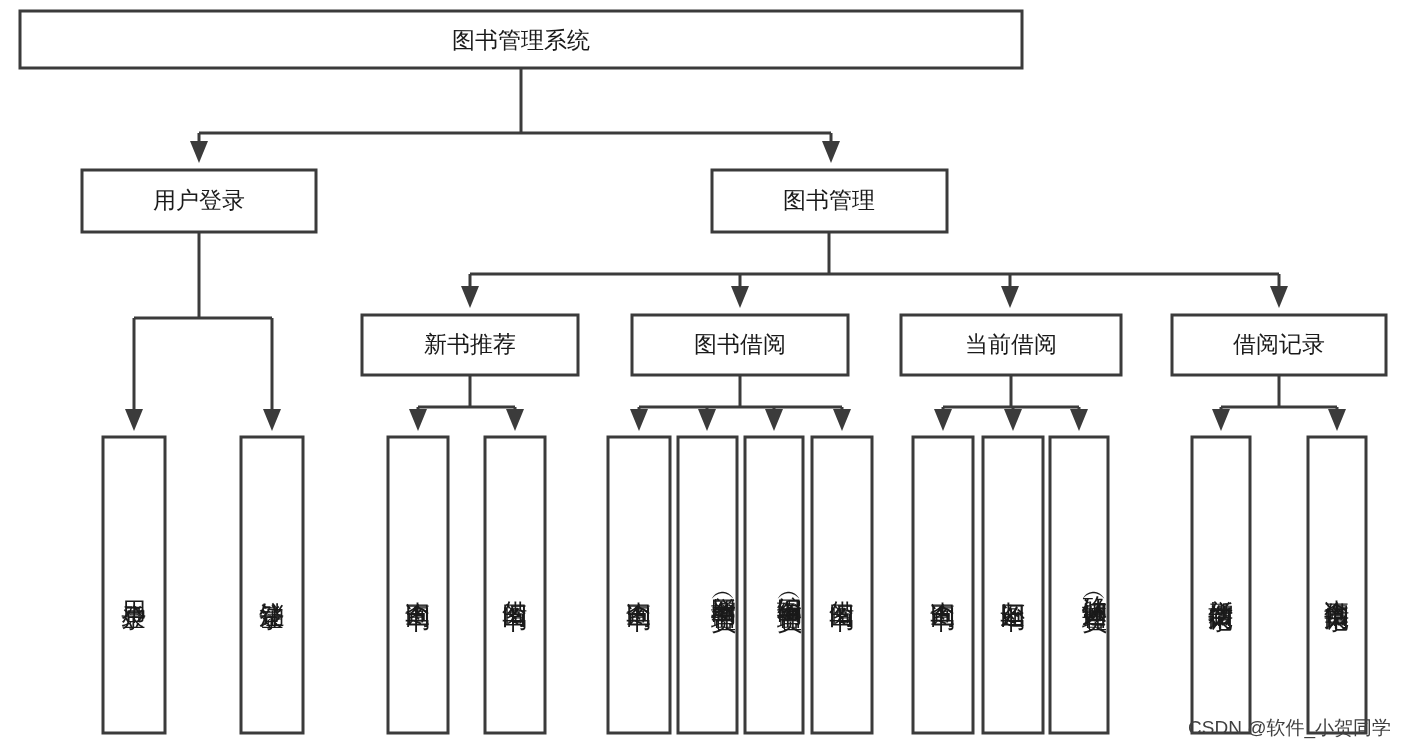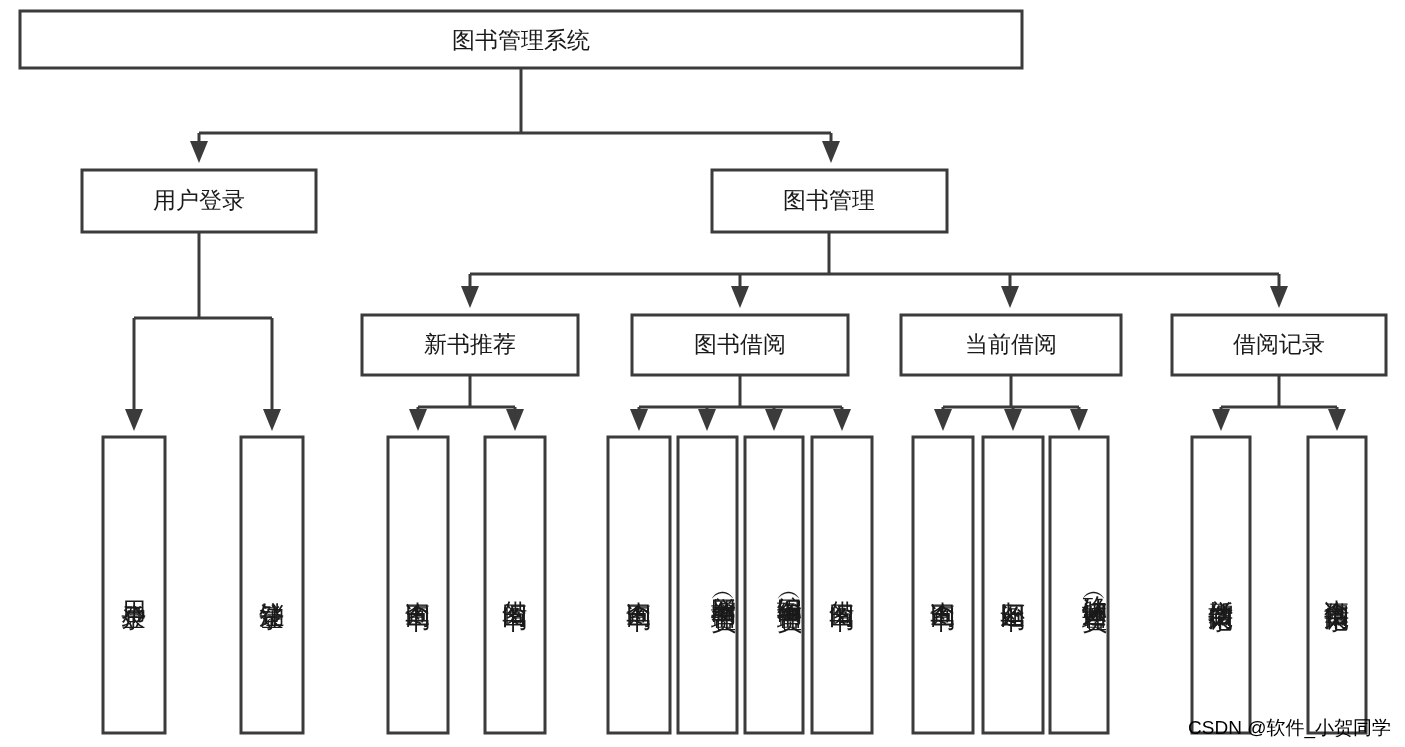--- a/index.html
+++ b/index.html
@@ -63,21 +63,21 @@
     text-align: center;
     white-space: nowrap;
     pointer-events: none;
   }
   .watermark {
     position: absolute;
     right: 14px;
     bottom: 6px;
     font-family: "Liberation Sans", "DejaVu Sans", sans-serif;
     font-size: 19px;
-    color: #000000;
+    color: #404040;
     white-space: nowrap;
   }
 </style>
 </head>
 <body>
 
 <div id="diagram-root">
 
   <svg class="diagram" viewBox="0 0 1405 747">
     <defs>

